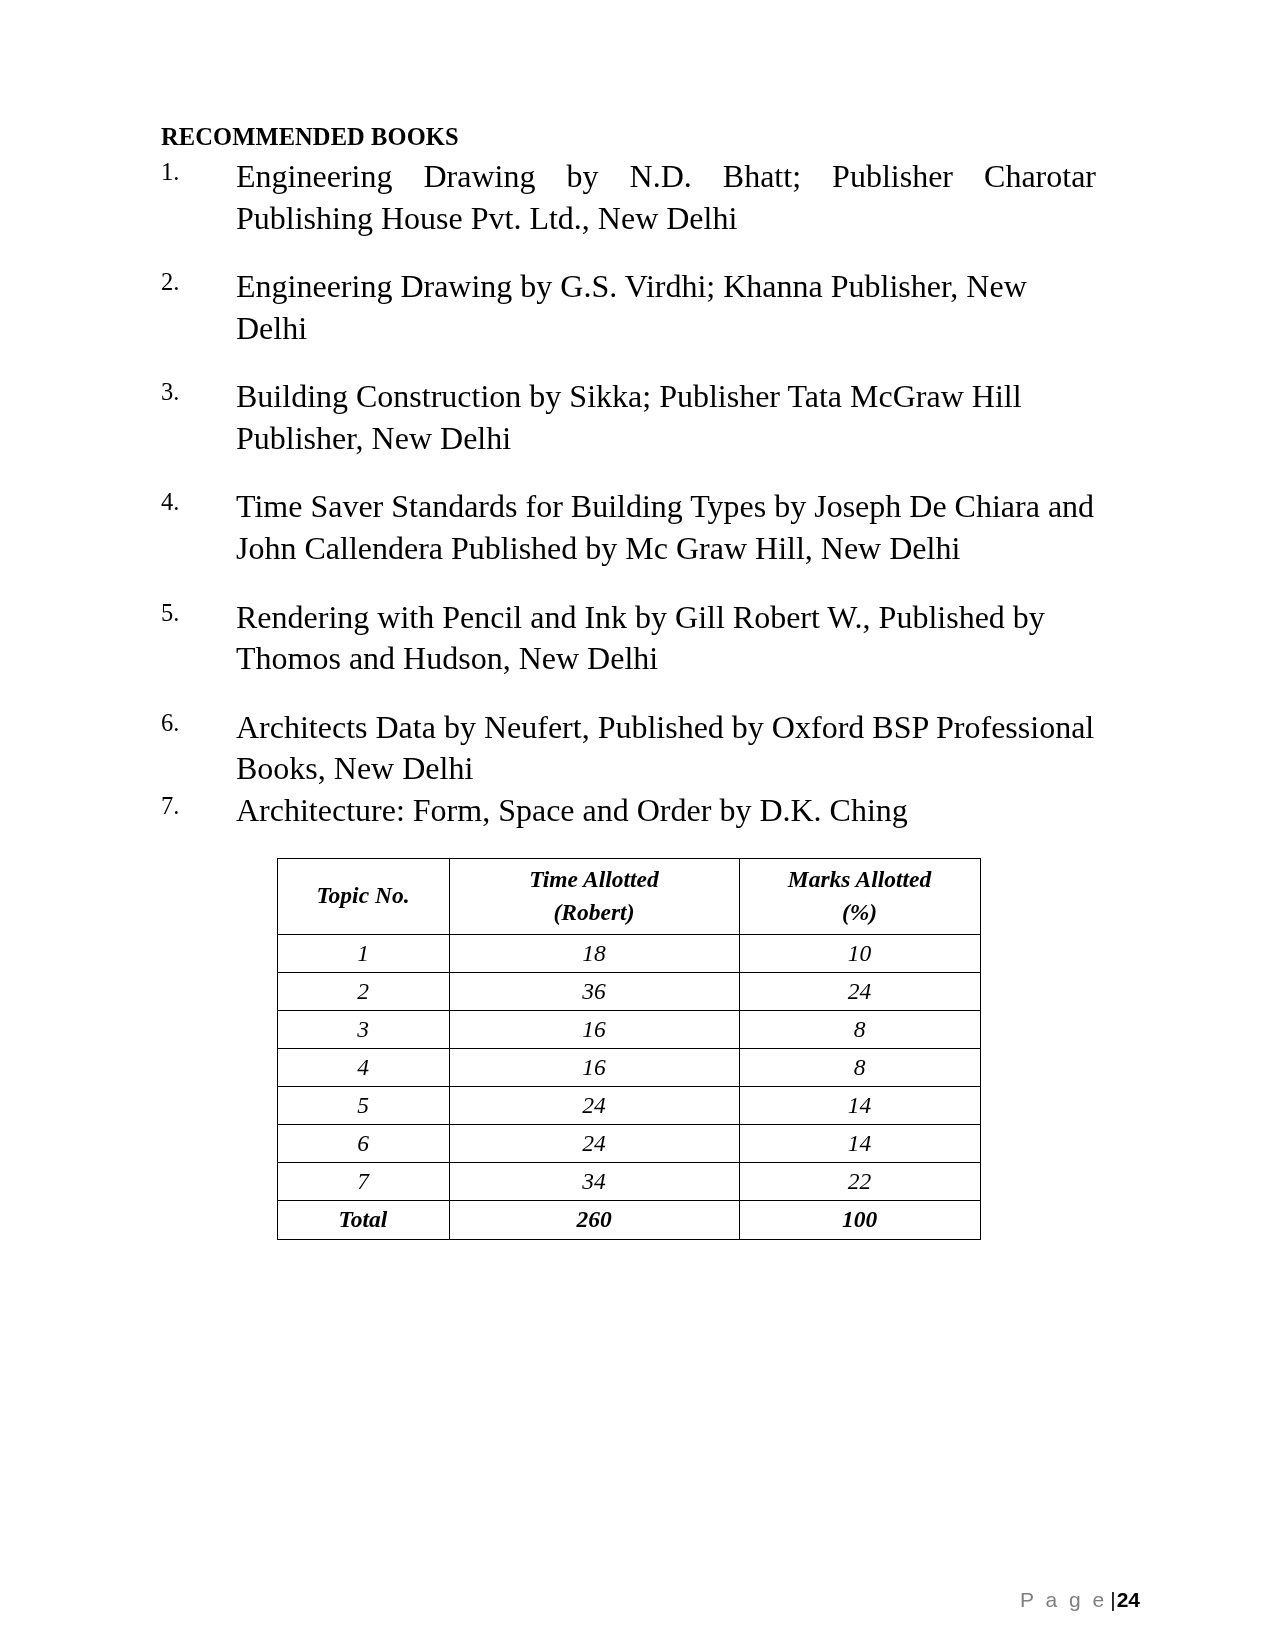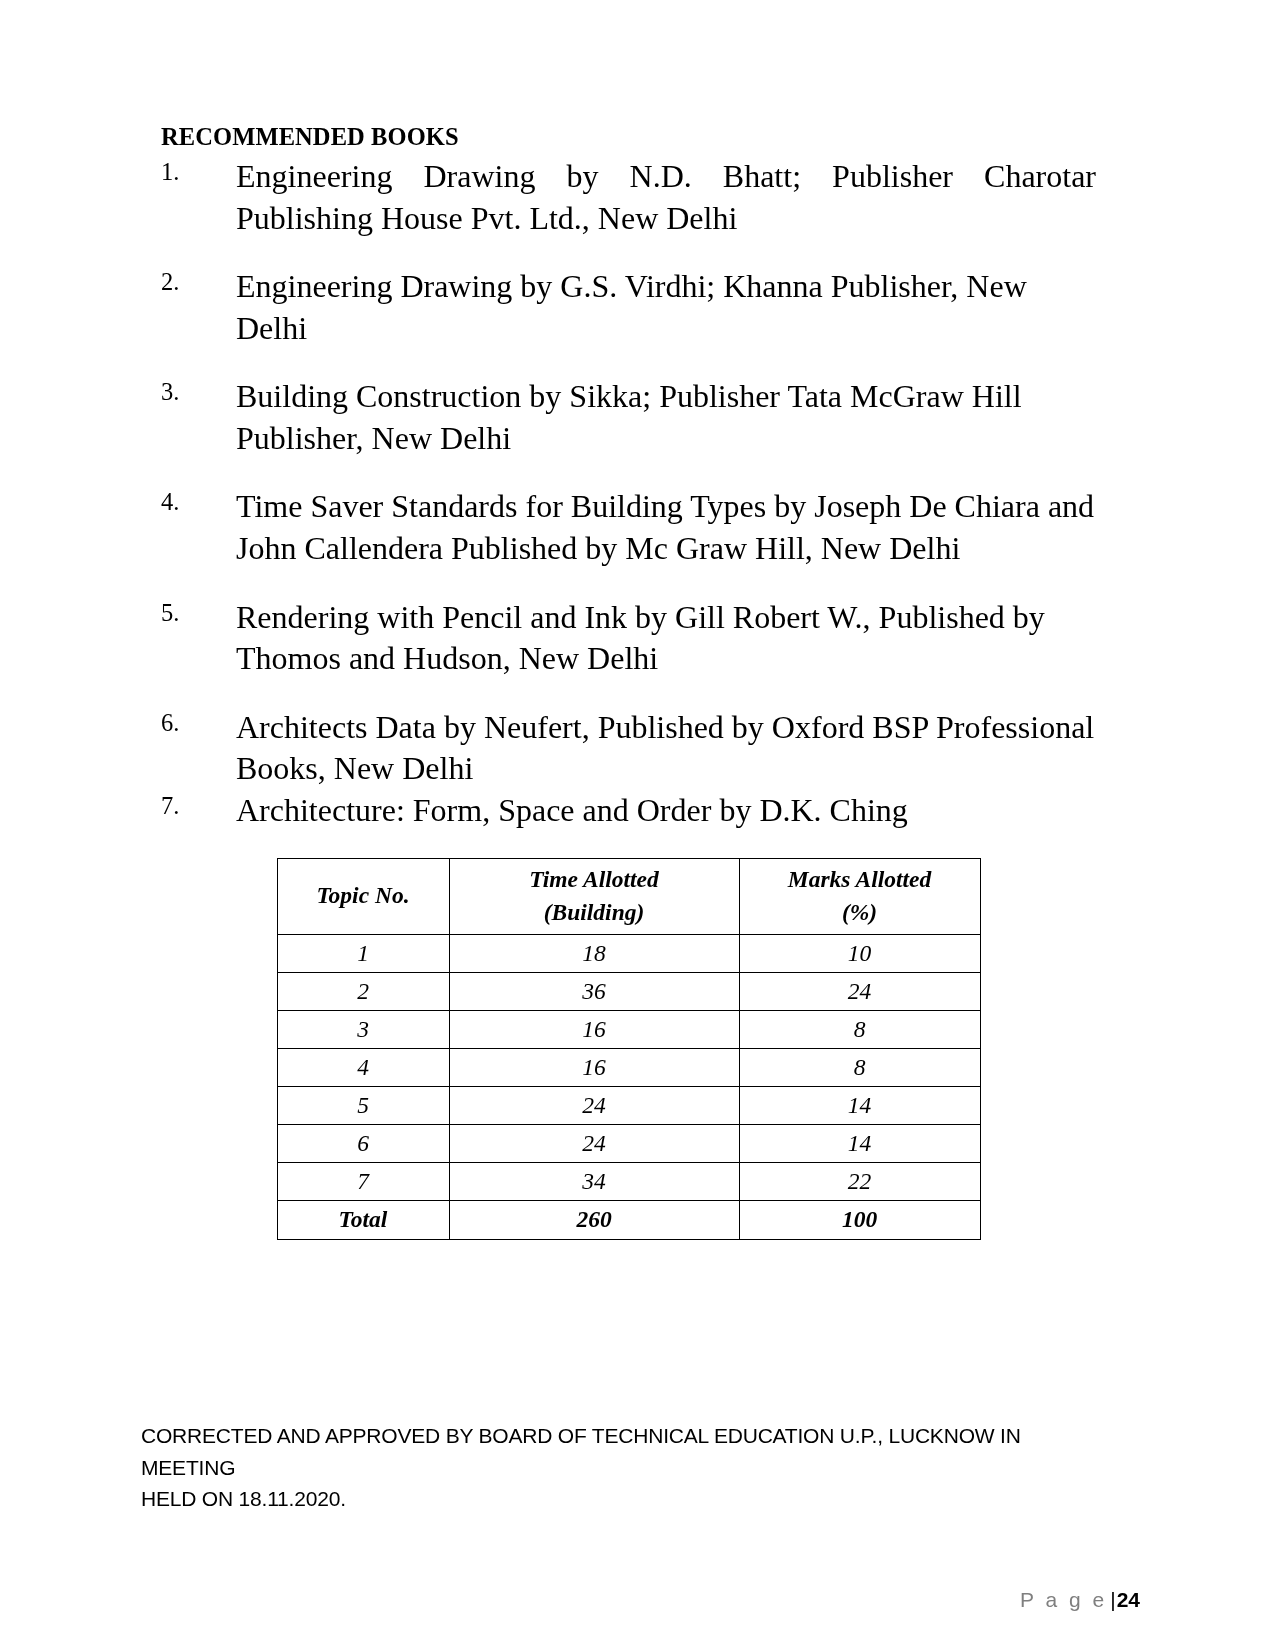--- a/index.html
+++ b/index.html
@@ -210,21 +210,21 @@
           <col class="c2">
           <col class="c3">
         </colgroup>
         <thead>
           <tr>
             <th>
               <span class="hdr-line1">Topic No.</span>
             </th>
             <th>
               <span class="hdr-line1">Time Allotted</span>
-              <span class="hdr-line2">(Building)</span>
+              <span class="hdr-line2">(Robert)</span>
             </th>
             <th>
               <span class="hdr-line1">Marks Allotted</span>
               <span class="hdr-line2">(%)</span>
             </th>
           </tr>
         </thead>
         <tbody>
           <tr>
             <td>1</td>
@@ -265,22 +265,18 @@
             <td>Total</td>
             <td>260</td>
             <td>100</td>
           </tr>
         </tbody>
       </table>
     </div>
 
   </div>
 
-  <div class="footer-note">
-    <span>CORRECTED AND APPROVED BY BOARD OF TECHNICAL EDUCATION U.P., LUCKNOW IN MEETING</span>
-    <span>HELD ON  18.11.2020.</span>
-  </div>
 
   <div class="page-number">
     <span>P a g e</span><span class="pipe">|</span><span class="num">24</span>
   </div>
 
 </div>
 
 </body></html>

